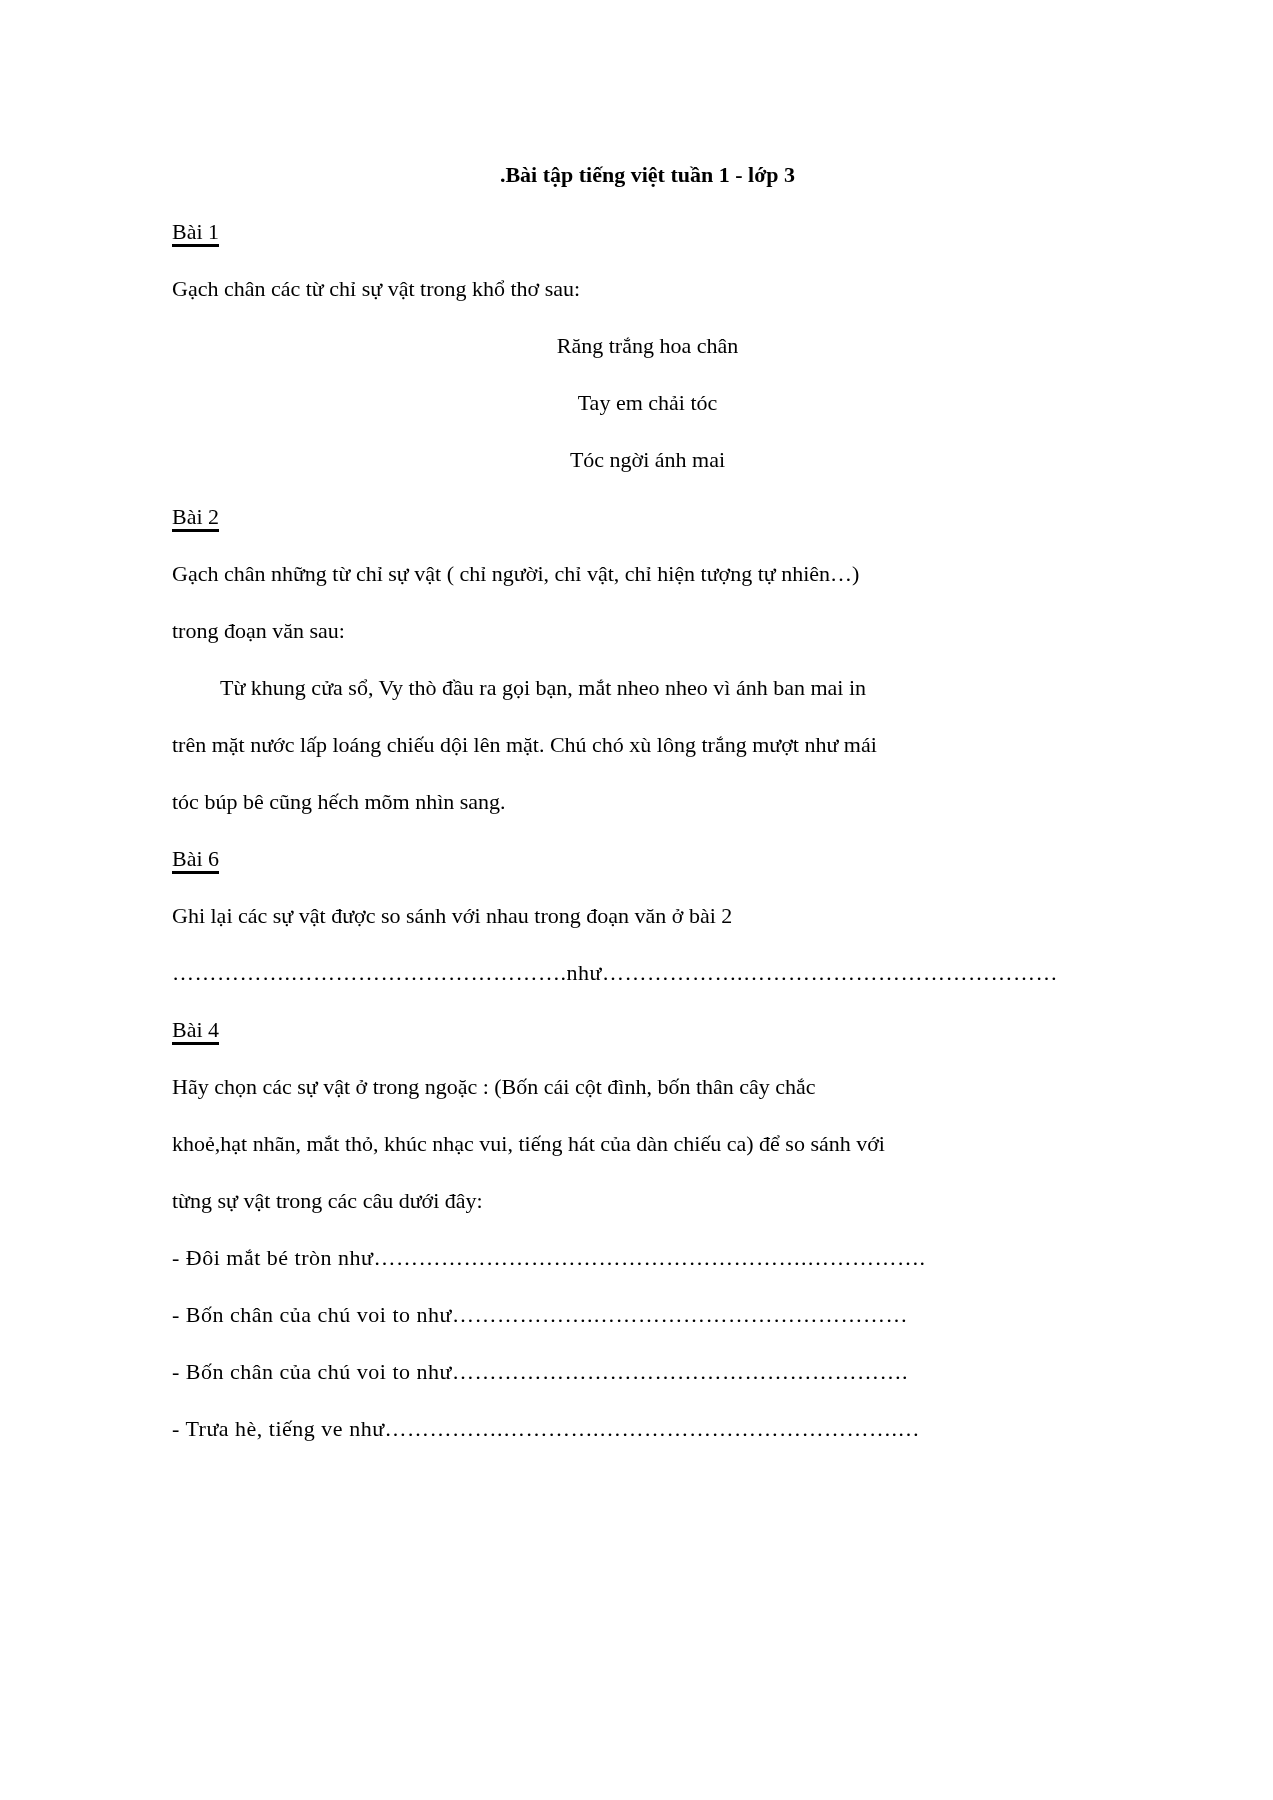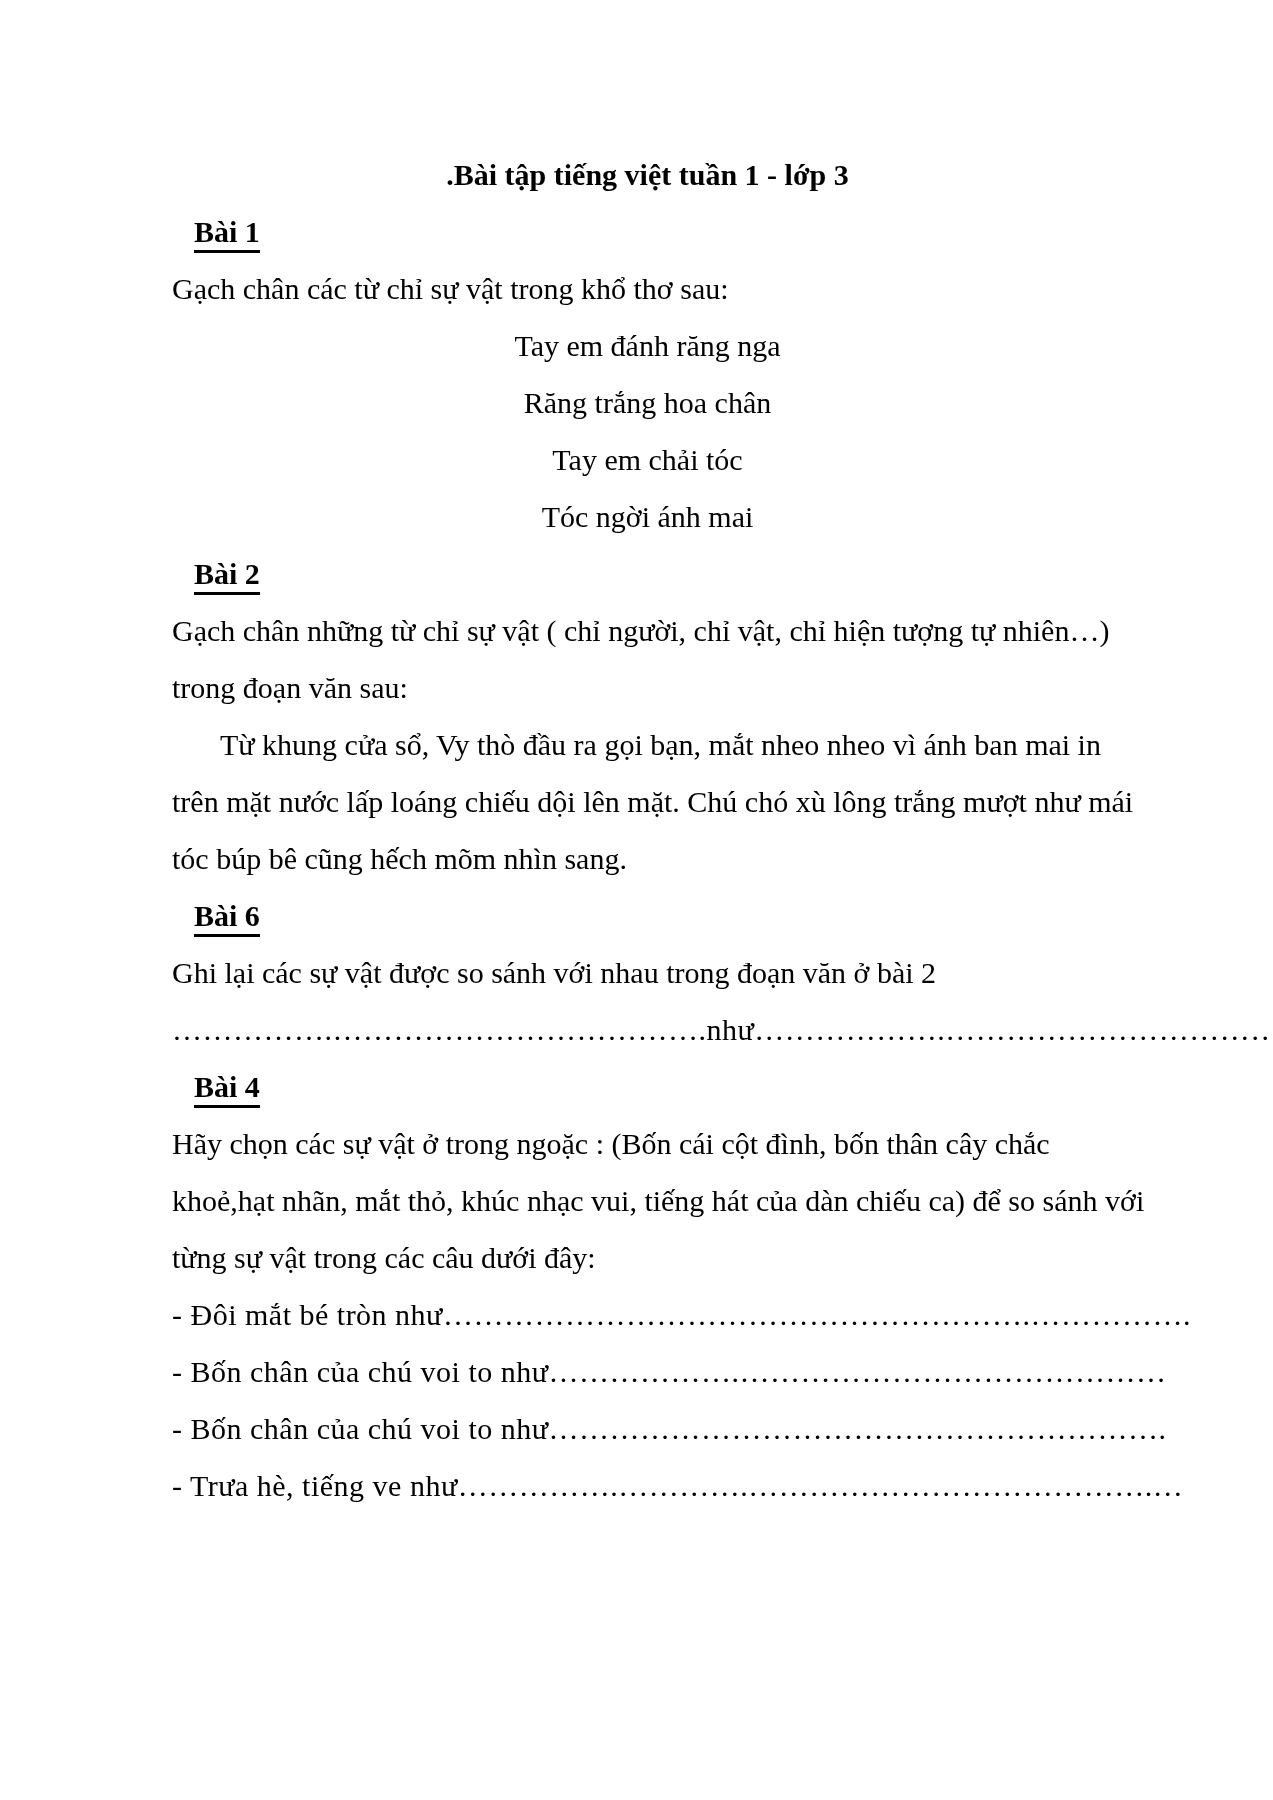--- a/index.html
+++ b/index.html
@@ -10,37 +10,36 @@
   body {
     width: 1273px;
     height: 1800px;
     font-family: "Liberation Serif", "DejaVu Serif", serif;
     color: #000000;
     position: relative;
     overflow: hidden;
   }
   .doc {
     padding: 146px 150px 0 172px;
-    font-size: 30px;
+    font-size: 22px;
   }
   .line {
     height: 57px;
     line-height: 57px;
     white-space: nowrap;
   }
   .title {
     font-weight: bold;
     text-align: center;
   }
   .center {
     text-align: center;
   }
   .heading {
-    font-weight: bold;
-    margin-left: 22px;
+    font-weight: normal;
   }
   .heading .hu {
     display: inline-block;
     border-bottom: 3px solid #000000;
     line-height: 1.15;
   }
   .indent {
     padding-left: 48px;
   }
   .blank-line {
@@ -49,21 +48,20 @@
 </style>
 </head>
 <body>
 
 <div class="doc">
 
   <div class="line title">.Bài tập tiếng việt tuần 1 - lớp 3</div>
 
   <div class="line heading"><span class="hu">Bài 1</span></div>
   <div class="line">Gạch chân các từ chỉ sự vật trong khổ thơ sau:</div>
-  <div class="line center">Tay em đánh răng nga</div>
   <div class="line center">Răng trắng hoa chân</div>
   <div class="line center">Tay em chải tóc</div>
   <div class="line center">Tóc ngời ánh mai</div>
 
   <div class="line heading"><span class="hu">Bài 2</span></div>
   <div class="line">Gạch chân những từ chỉ sự vật ( chỉ người, chỉ vật, chỉ hiện tượng tự nhiên…)</div>
   <div class="line">trong đoạn văn sau:</div>
   <div class="line indent">Từ khung cửa sổ, Vy thò đầu ra gọi bạn, mắt nheo nheo vì ánh ban mai in</div>
   <div class="line">trên mặt nước lấp loáng chiếu dội lên mặt. Chú chó xù lông trắng mượt như mái</div>
   <div class="line">tóc búp bê cũng hếch mõm nhìn sang.</div>

